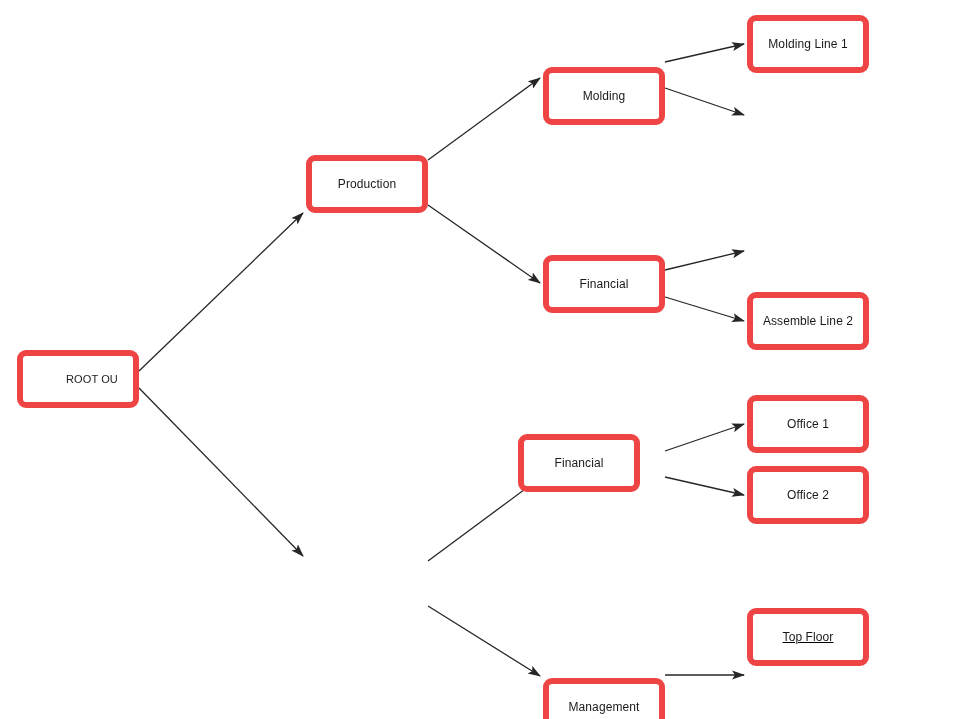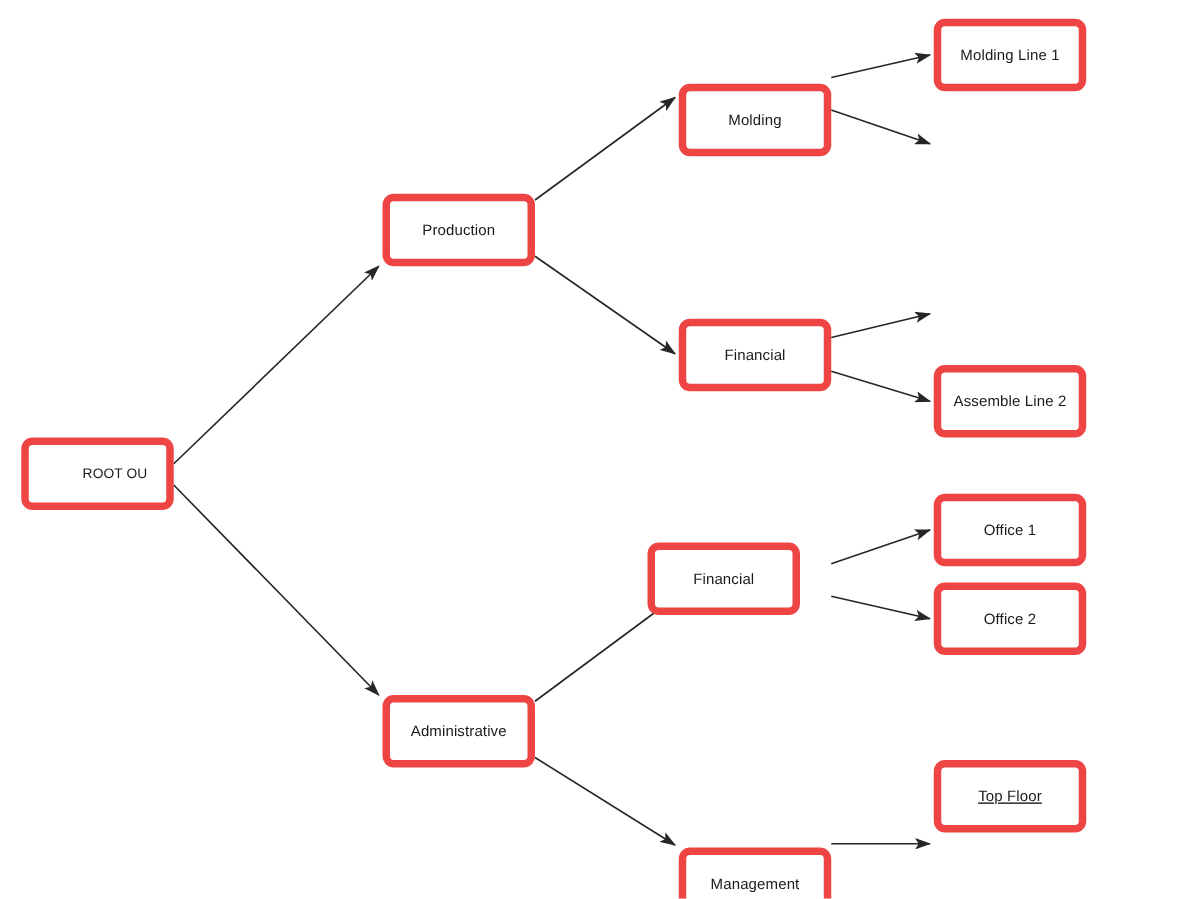--- a/index.html
+++ b/index.html
@@ -79,23 +79,20 @@
   </svg>
 
   <div class="node node-root" style="left:17px; top:350px;">
     <span class="node-label">ROOT OU</span>
   </div>
 
   <div class="node" style="left:306px; top:155px;">
     <span class="node-label">Production</span>
   </div>
 
-  <div class="node" style="left:306px; top:556px;">
-    <span class="node-label">Administrative</span>
-  </div>
 
   <div class="node" style="left:543px; top:45px;margin-top:22px;">
     <span class="node-label">Molding</span>
   </div>
 
   <div class="node" style="left:543px; top:255px;">
     <span class="node-label">Financial</span>
   </div>
 
   <div class="node" style="left:518px; top:434px;">

